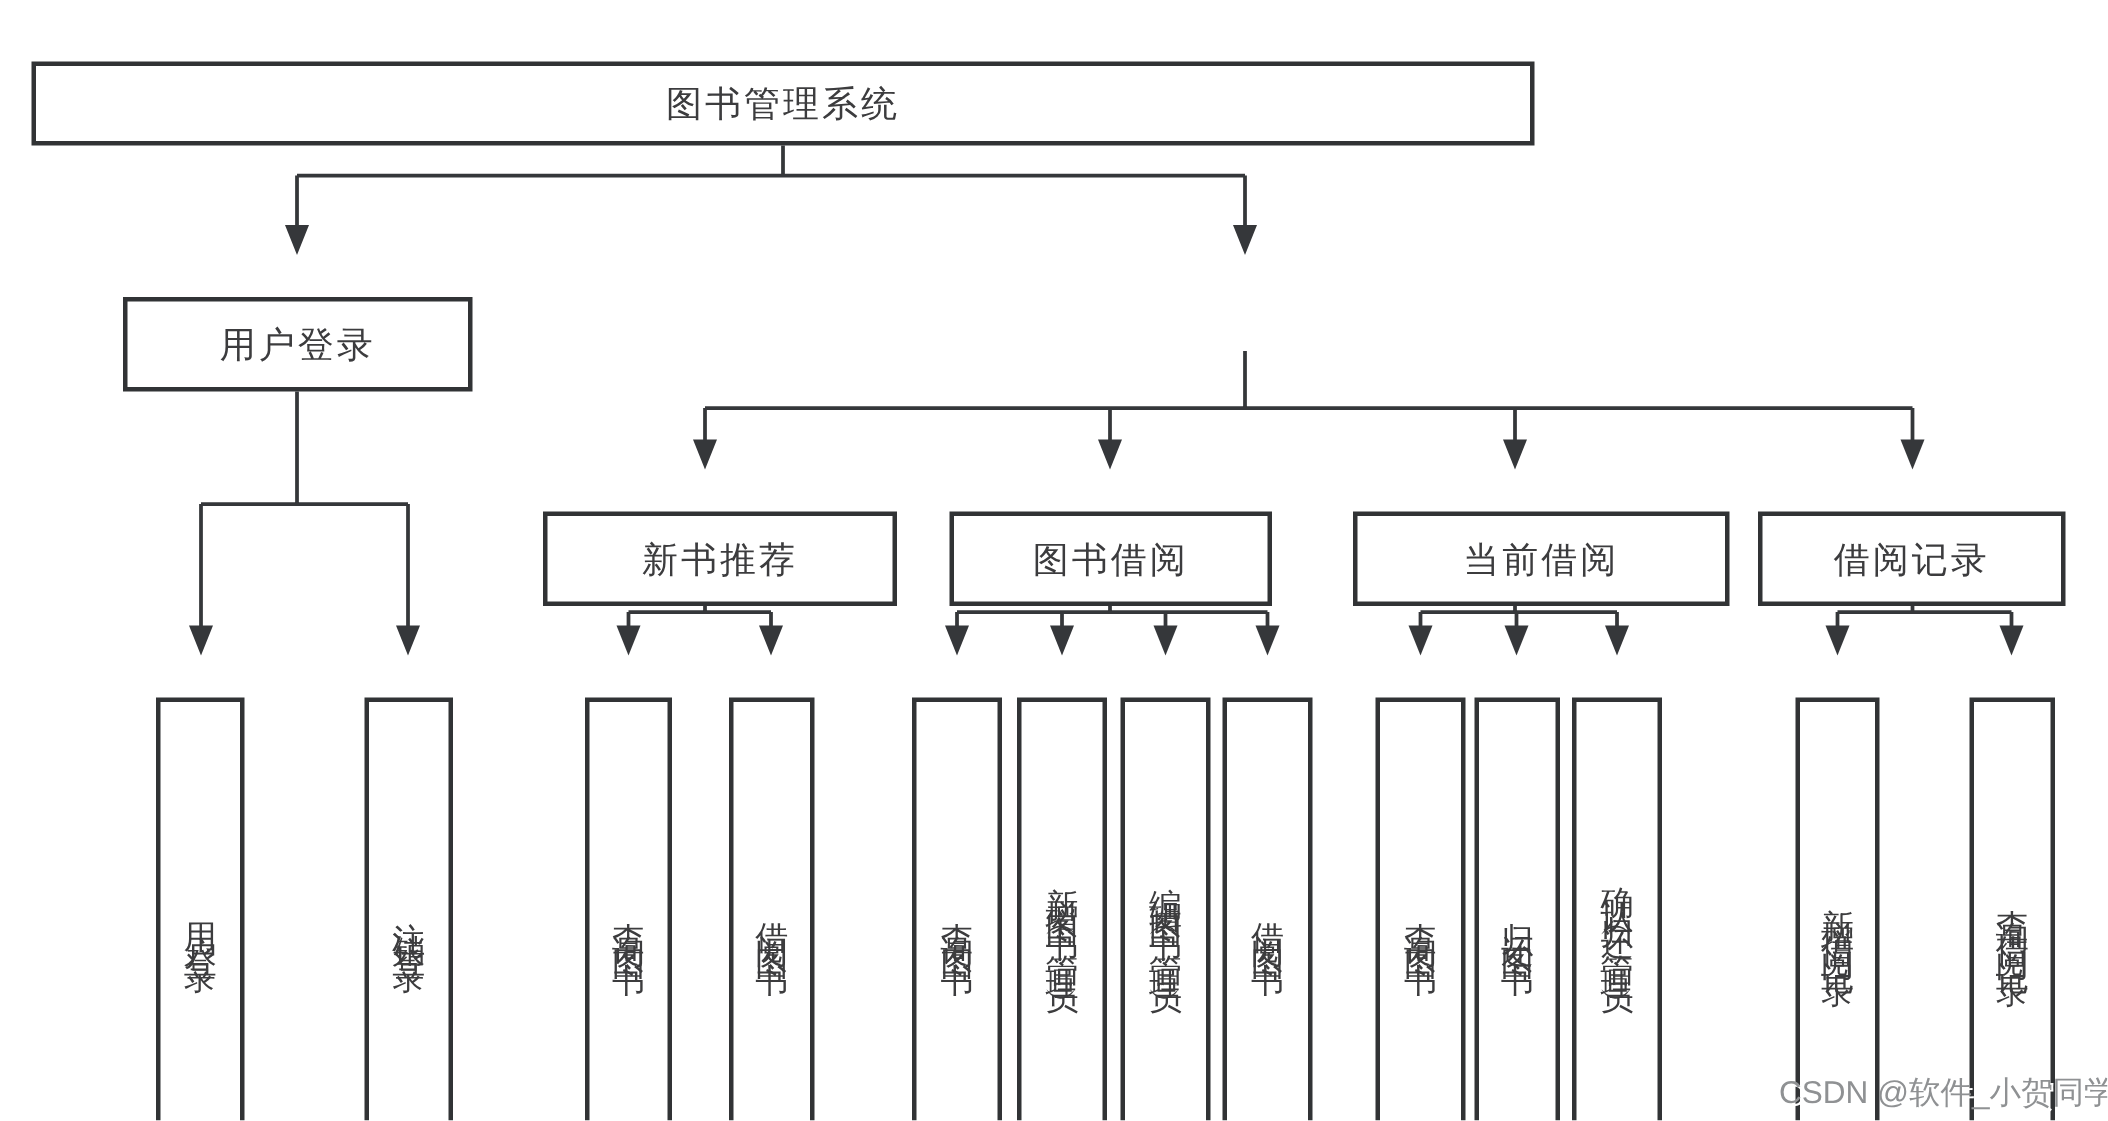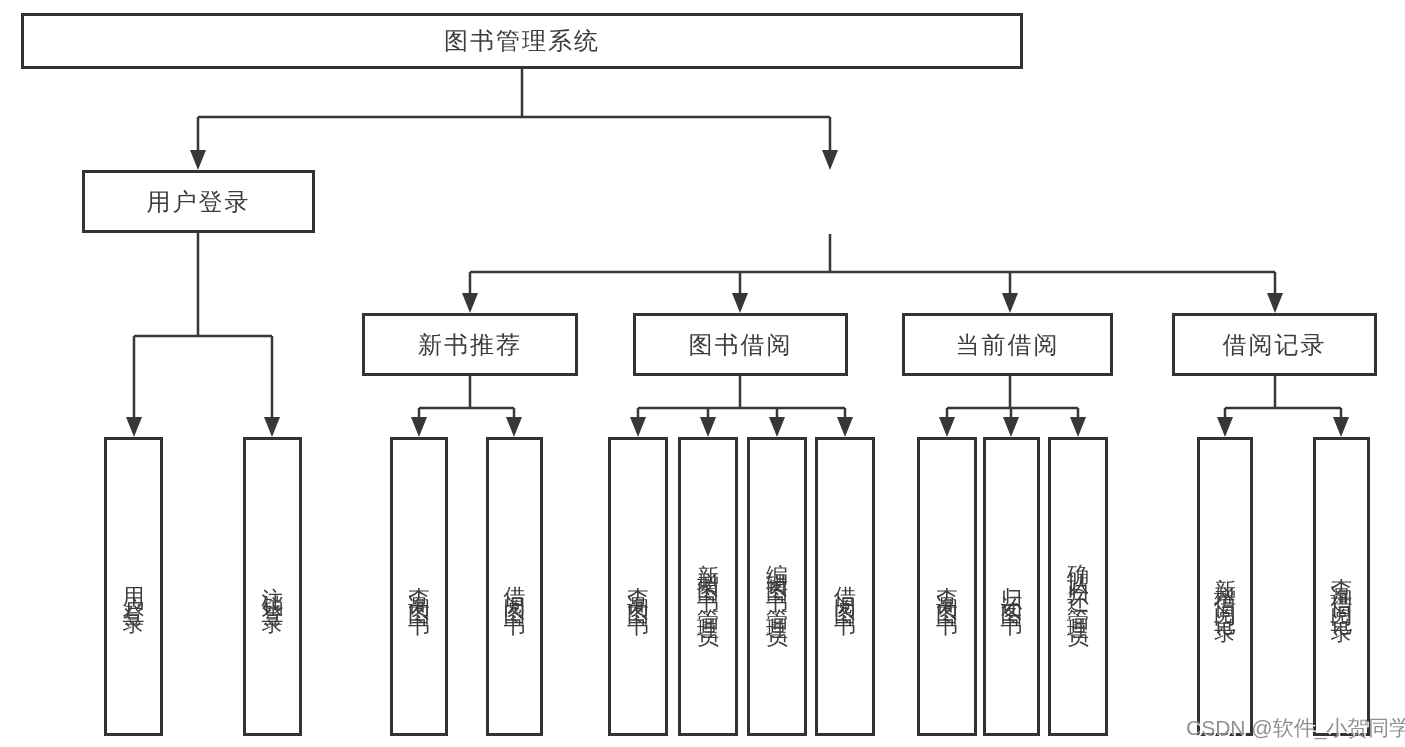--- a/index.html
+++ b/index.html
@@ -5,20 +5,21 @@
   html,body{margin:0;padding:0;background:#ffffff;}
   .canvas{
     position:relative;width:1405px;height:747px;background:#ffffff;
     font-family:"Liberation Sans","DejaVu Sans",sans-serif;overflow:hidden;
   }
   .wires{position:absolute;left:0;top:0;width:1405px;height:747px;}
   .box{
     position:absolute;background:#ffffff;border:3px solid #313335;
     box-sizing:border-box;display:flex;align-items:center;justify-content:center;
     color:#3c3c3e;
+    margin-top:28px;
   }
   .hlabel{font-size:24px;letter-spacing:2px;white-space:nowrap;}
   .vlabel{
     writing-mode:vertical-rl;text-orientation:mixed;
     font-size:22px;letter-spacing:9px;line-height:1;white-space:nowrap;
   }
   .leaf{width:59px;top:437px;height:299px;}
   .watermark{
     position:absolute;left:1186px;top:714px;font-size:21px;color:#8f9193;
     text-shadow:2px 2px 0 #ffffff;white-space:nowrap;z-index:5;
@@ -70,27 +71,27 @@
   </svg>
 
   <div class="box" style="left:21px;top:13px;width:1002px;height:56px;">
     <span class="hlabel">图书管理系统</span>
   </div>
 
   <div class="box" style="left:82px;top:170px;width:233px;height:63px;">
     <span class="hlabel">用户登录</span>
   </div>
 
-  <div class="box" style="left:362px;top:313px;width:216px;height:63px;">
+  <div class="box" style="left:362px;top:313px;width:236px;height:63px;">
     <span class="hlabel">新书推荐</span>
   </div>
   <div class="box" style="left:633px;top:313px;width:215px;height:63px;">
     <span class="hlabel">图书借阅</span>
   </div>
-  <div class="box" style="left:902px;top:313px;width:211px;height:63px;">
+  <div class="box" style="left:902px;top:313px;width:251px;height:63px;">
     <span class="hlabel">当前借阅</span>
   </div>
   <div class="box" style="left:1172px;top:313px;width:205px;height:63px;">
     <span class="hlabel">借阅记录</span>
   </div>
 
   <div class="box leaf" style="left:104px;">
     <span class="vlabel">用户登录</span>
   </div>
   <div class="box leaf" style="left:243px;">

